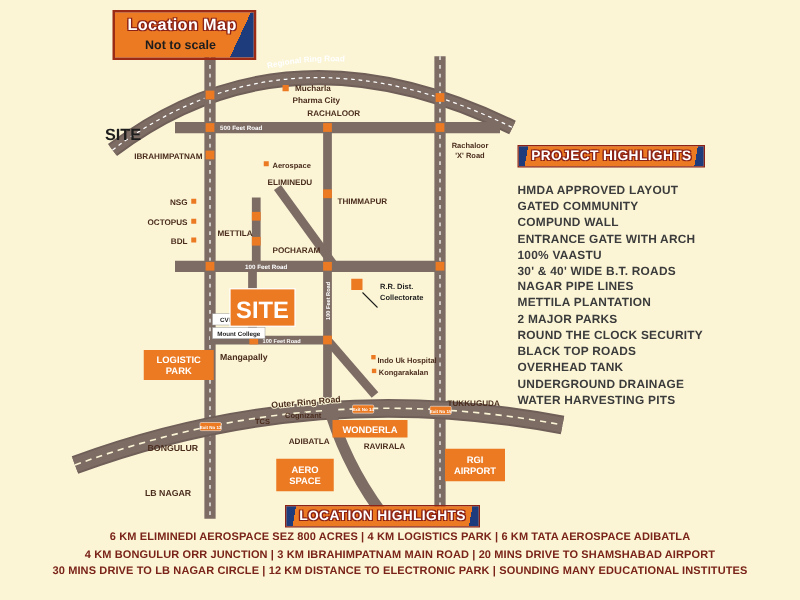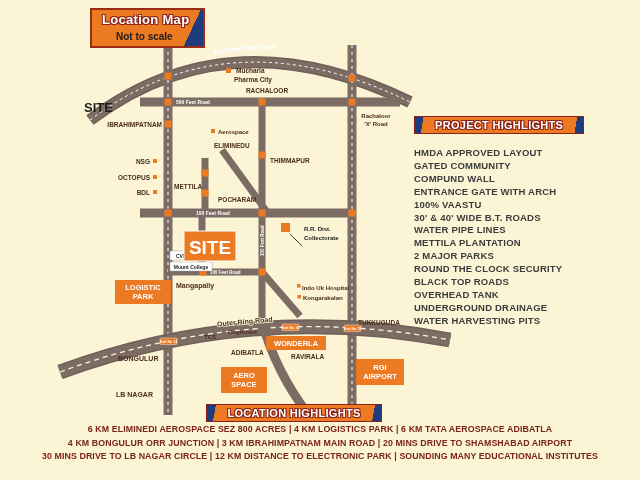--- a/index.html
+++ b/index.html
@@ -1,36 +1,36 @@
 <!DOCTYPE html>
 <html><head>
 <meta charset="utf-8">
 <style>
   html,body{margin:0;padding:0;}
   .canvas{position:relative;width:640px;height:480px;background:#FBF5D6;overflow:hidden;
           font-family:"Liberation Sans",sans-serif;}
   svg{position:absolute;left:0;top:0;font-family:"Liberation Sans",sans-serif;}
 
   
-  .ribbon{display:inline-block;padding:2px 20px;color:#fff;font-weight:bold;font-size:11px;
+  .ribbon{display:inline-block;padding:2px 10px;color:#fff;font-weight:bold;font-size:11px;
           letter-spacing:.3px;border:1px solid #8B2217;
           background:linear-gradient(100deg,#1E3C7B 0 5%,#EC7A23 5% 95%,#1E3C7B 95%);
           text-shadow:1px 1px 0 #8B2217,-1px -1px 0 #8B2217,1px -1px 0 #8B2217,-1px 1px 0 #8B2217;}
   .title-ribbon{position:absolute;left:90px;top:8px;font-size:13px;padding:2px 14px 19px 10px;
           border:2px solid #9C2B15;
           background:linear-gradient(115deg,#EC7A23 0 85%,#1E3C7B 85%);}
   .not-to-scale{position:absolute;left:116px;top:31px;font-size:10px;font-weight:bold;color:#1d1d1d;}
 
   
   .project-panel{position:absolute;left:414px;top:115px;width:212px;}
   .project-list{margin-top:13px;}
   .project-list div{font-size:9.5px;font-weight:bold;color:#3B3B3B;line-height:12.9px;letter-spacing:.2px;}
 
   
-  .loc-badge-wrap{position:absolute;left:0;top:403px;width:588px;text-align:center;}
+  .loc-badge-wrap{position:absolute;left:12px;top:403px;width:588px;text-align:center;}
   .loc-lines{position:absolute;left:20px;top:423px;width:600px;text-align:center;}
   .loc-lines div{font-size:8.8px;font-weight:bold;color:#7A2318;line-height:13.6px;letter-spacing:.1px;}
 </style>
 </head>
 <body>
 
 <div class="canvas">
 
   <svg width="640" height="480" viewBox="0 0 640 480">
 
@@ -180,21 +180,21 @@
 
   <div class="project-panel">
     <span class="ribbon">PROJECT HIGHLIGHTS</span>
     <div class="project-list">
       <div>HMDA APPROVED LAYOUT</div>
       <div>GATED COMMUNITY</div>
       <div>COMPUND WALL</div>
       <div>ENTRANCE GATE WITH ARCH</div>
       <div>100% VAASTU</div>
       <div>30' &amp; 40' WIDE B.T. ROADS</div>
-      <div>WATER PIPE LINES</div>
+      <div>NAGAR PIPE LINES</div>
       <div>METTILA PLANTATION</div>
       <div>2 MAJOR PARKS</div>
       <div>ROUND THE CLOCK SECURITY</div>
       <div>BLACK TOP ROADS</div>
       <div>OVERHEAD TANK</div>
       <div>UNDERGROUND DRAINAGE</div>
       <div>WATER HARVESTING PITS</div>
     </div>
   </div>
 

